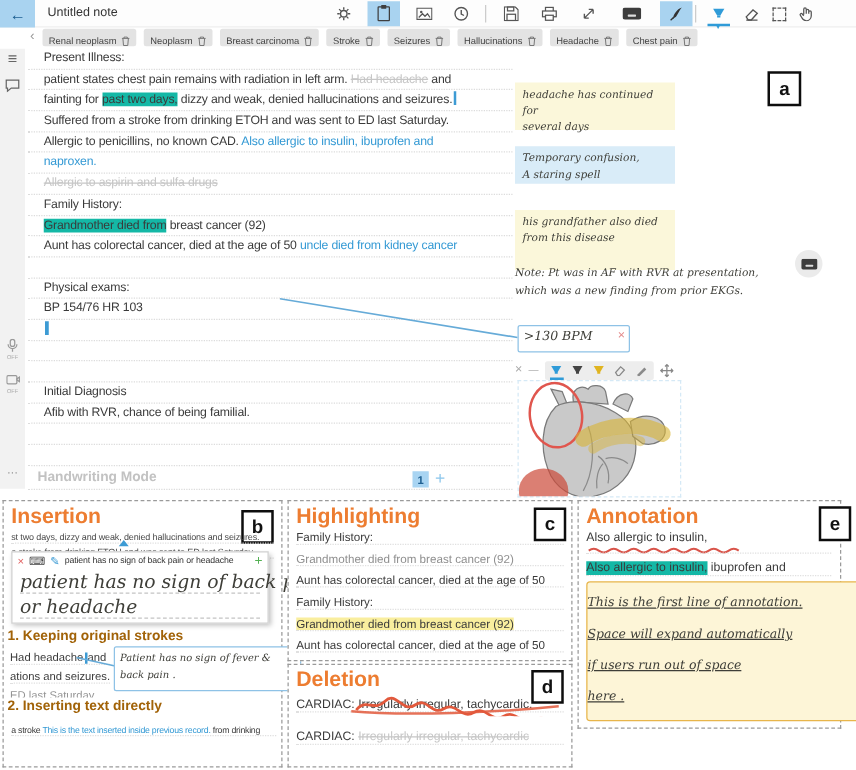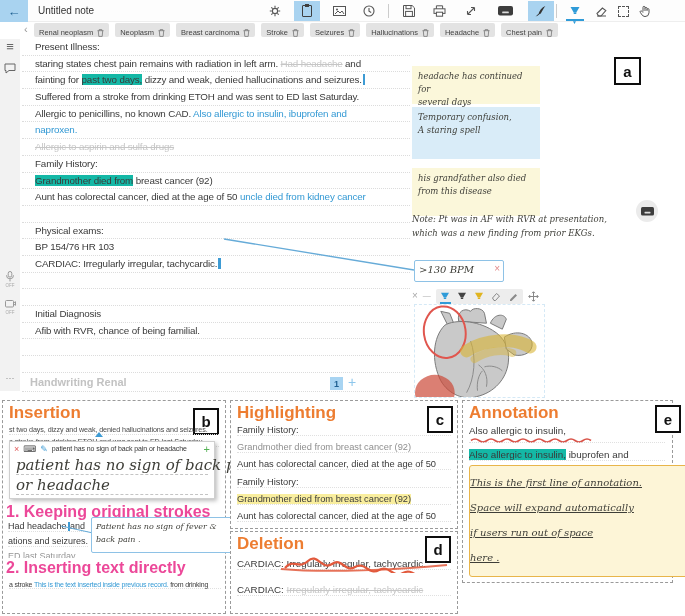--- a/index.html
+++ b/index.html
@@ -74,21 +74,21 @@
                background:#ebebeb; display:flex; align-items:center; justify-content:center; cursor:pointer; }
 
   .flabel { position:absolute; width:27px; height:28px; border:2.5px solid #0d0d0d; background:#fff;
             font-weight:bold; font-size:15px; color:#111; display:flex; align-items:center; justify-content:center; }
 
   .connector { position:absolute; left:0; top:0; width:685px; height:398px; pointer-events:none; }
 
   
   .panel { position:absolute; background:#fff; border:1.5px dashed #9a9a9a; }
   .p-head { position:absolute; left:6px; top:2px; font-size:17px; font-weight:bold; color:#ED7D31; }
-  .p-sub { position:absolute; font-size:16px; font-weight:bold; color:#ec4899; }
+  .p-sub { position:absolute; font-size:11px; font-weight:bold; color:#a16207; }
   .p-ln { position:absolute; white-space:nowrap; color:#3a3a3a; }
   .dotted { border-bottom:1px dotted #e0e0e0; }
 
   .panel-b { left:2px; top:400px; width:224px; height:214px; }
   .bg-sm { font-size:7.2px; letter-spacing:-0.1px; color:#4a4a4a; }
   .caret-up { position:absolute; width:0; height:0; border-left:4px solid transparent;
               border-right:4px solid transparent; border-bottom:5px solid #3d9bd4; }
   .popup1 { position:absolute; left:6px; top:40px; width:206px; height:58px; background:#fff;
             border:1px solid #cfcfcf; box-shadow:1.5px 2px 4px rgba(0,0,0,.25); }
   .popup1-head { display:flex; align-items:center; gap:4px; height:13px; padding:0 4px; font-size:8px; }
@@ -274,55 +274,55 @@
           <rect x=".5" y="1.5" width="8" height="6.5" rx="1" fill="none" stroke="#999"></rect>
           <path d="M8.5 4l2-1.3v3.6L8.5 5z" fill="none" stroke="#999"></path>
         </svg>
     </div>
     <div class="sb-off" style="top:271px">OFF</div>
     <div class="sb-ico" style="top:334px;font-size:9px;color:#888">···</div>
   </div>
 
   <div class="note">
     <div class="ln"><span>Present Illness:</span></div>
-    <div class="ln"><span>staring states chest pain remains with radiation in left arm. </span><span class="struck">Had headache</span><span> and</span></div>
+    <div class="ln"><span>patient states chest pain remains with radiation in left arm. </span><span class="struck">Had headache</span><span> and</span></div>
     <div class="ln"><span>fainting for </span><span class="hl">past two days,</span><span> dizzy and weak, denied hallucinations and seizures.</span><span class="cursor"></span></div>
     <div class="ln"><span>Suffered from a stroke from drinking ETOH and was sent to ED last Saturday.</span></div>
     <div class="ln"><span>Allergic to penicillins, no known CAD. </span><span class="bluetxt">Also allergic to insulin, ibuprofen and</span></div>
     <div class="ln"><span class="bluetxt">naproxen.</span></div>
     <div class="ln"><span class="grayline">Allergic to aspirin and sulfa drugs</span></div>
     <div class="ln"><span>Family History:</span></div>
     <div class="ln"><span class="hl">Grandmother died from</span><span> breast cancer (92)</span></div>
     <div class="ln"><span>Aunt has colorectal cancer, died at the age of 50 </span><span class="bluetxt">uncle died from kidney cancer</span></div>
     <div class="ln"></div>
     <div class="ln"><span>Physical exams:</span></div>
     <div class="ln"><span>BP 154/76  HR 103</span></div>
-    <div class="ln"><span>CARDIAC: Irregularly irregular, tachycardic.</span><span class="cursor"></span></div>
+    <div class="ln"><span class="cursor"></span></div>
     <div class="ln"></div>
     <div class="ln"></div>
     <div class="ln"><span>Initial Diagnosis</span></div>
     <div class="ln"><span>Afib with RVR, chance of being familial.</span></div>
     <div class="ln"></div>
     <div class="ln"></div>
   </div>
 
-  <div class="statusmode">Handwriting Renal</div>
+  <div class="statusmode">Handwriting Mode</div>
   <div class="statusrule"></div>
   <div class="pagebox">1</div>
   <div class="pageadd">+</div>
 
   <svg class="connector">
     <line x1="224" y1="239" x2="414" y2="270" stroke="#66abd8" stroke-width="1.4"></line>
   </svg>
 
   <div class="sticky yellow hw" style="top:66px;height:38px">
     <div>headache has continued for</div>
     <div>several days</div>
   </div>
-  <div class="sticky blue hw" style="top:107px;height:52px">
+  <div class="sticky blue hw" style="top:117px;height:30px">
     <div>Temporary confusion,</div>
     <div>A staring spell</div>
   </div>
   <div class="sticky yellow hw" style="top:168px;height:48px">
     <div>his grandfather also died</div>
     <div>from this disease</div>
   </div>
   <div class="inline-note hw">
     <div>Note: Pt was in AF with RVR at presentation,</div>
     <div>which was a new finding from prior EKGs.</div>

